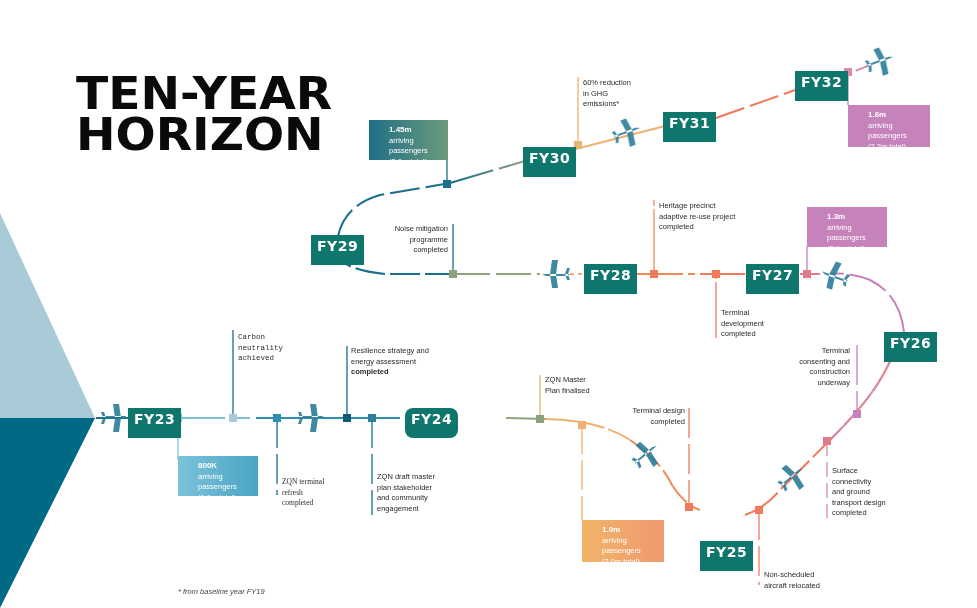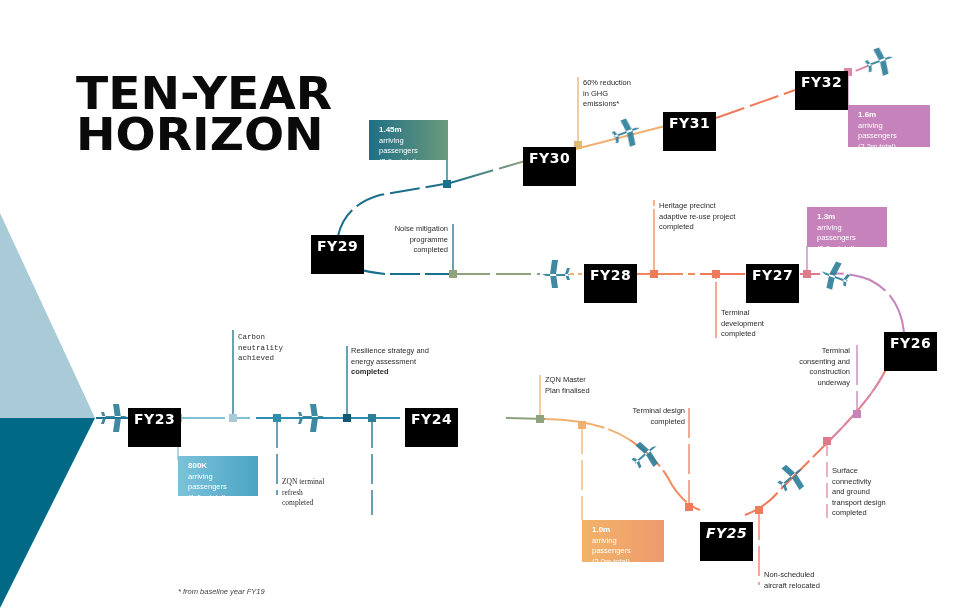--- a/index.html
+++ b/index.html
@@ -1,24 +1,24 @@
 <!DOCTYPE html>
 <html><head>
 <meta charset="utf-8">
 <style>
   html, body { margin: 0; padding: 0; background: #ffffff; }
   body { width: 977px; height: 608px; position: relative; overflow: hidden; font-family: "Liberation Sans", sans-serif; }
   .stage { position: absolute; left: 0; top: 0; width: 977px; height: 608px; }
   svg.lines { position: absolute; left: 0; top: 0; }
   .title { position: absolute; left: 76px; top: 73px; font-family: "DejaVu Sans", sans-serif; font-weight: 900; font-size: 45px; line-height: 41px; letter-spacing: 0px; color: #0a0a0a; transform: scaleX(1.05); transform-origin: left top; }
   .title div { font-weight: bold; }
-  .fy { position: absolute; background: #000000; color: #fff; font-family: "DejaVu Sans", sans-serif; font-weight: bold; font-size: 14px; height: 39px; line-height: 22px; padding: 0 6px; letter-spacing: 0.5px; }
+  .fy { position: absolute; background: #0f766e; color: #fff; font-family: "DejaVu Sans", sans-serif; font-weight: bold; font-size: 14px; height: 30px; line-height: 22px; padding: 0 6px; letter-spacing: 0.5px; }
   .note { position: absolute; font-size: 7.5px; line-height: 10.5px; color: #2b2b2b; }
   .note.right { text-align: right; }
-  .stat { position: absolute; color: #fff; font-size: 7.5px; line-height: 10.5px; padding: 5px 10px; box-sizing: border-box; }
+  .stat { position: absolute; color: #fff; font-size: 7.5px; line-height: 10.5px; padding: 5px 20px; box-sizing: border-box; }
   .stat b { display: block; font-size: 8px; font-weight: bold; }
   .footnote { position: absolute; left: 178px; top: 587px; font-size: 7.5px; font-style: italic; color: #444; }
 </style>
 </head>
 <body>
 
 <div class="stage">
 
   <svg class="lines" width="977" height="608" viewBox="0 0 977 608">
     <defs>
@@ -149,22 +149,22 @@
       </g>
     </g>
   </svg>
 
   <div class="title">
     <div>TEN-YEAR</div>
     <div>HORIZON</div>
   </div>
 
   <div class="fy" style="left:128px;top:408px;">FY23</div>
-  <div class="fy" style="left:405px;top:408px;">FY24</div>
-  <div class="fy" style="left:700px;top:522px;font-style:italic;">FY25</div>
+  <div class="fy" style="left:405px;top:408px;border-radius:8px;">FY24</div>
+  <div class="fy" style="left:700px;top:541px;">FY25</div>
   <div class="fy" style="left:884px;top:332px;">FY26</div>
   <div class="fy" style="left:746px;top:264px;">FY27</div>
   <div class="fy" style="left:584px;top:264px;">FY28</div>
   <div class="fy" style="left:311px;top:235px;">FY29</div>
   <div class="fy" style="left:523px;top:147px;">FY30</div>
   <div class="fy" style="left:663px;top:112px;">FY31</div>
   <div class="fy" style="left:795px;top:71px;">FY32</div>
 
   <div class="stat" style="left:178px;top:456px;width:80px;height:44px;">
     <b>800K</b>
@@ -200,20 +200,26 @@
   <div class="note" style="left:282px;top:477px;font-family:Liberation Serif, serif;">
     <div>ZQN terminal</div>
     <div>refresh</div>
     <div>completed</div>
   </div>
   <div class="note" style="left:351px;top:346px;">
     <div>Resilience strategy and</div>
     <div>energy assessment</div>
     <div style="font-weight:bold;">completed</div>
   </div>
+  <div class="note" style="left:377px;top:472px;">
+    <div>ZQN draft master</div>
+    <div>plan stakeholder</div>
+    <div>and community</div>
+    <div>engagement</div>
+  </div>
   <div class="note" style="left:545px;top:375px;">
     <div>ZQN Master</div>
     <div>Plan finalised</div>
   </div>
   <div class="note right" style="left:615px;top:406px;width:70px;">
     <div>Terminal design</div>
     <div>completed</div>
   </div>
   <div class="note" style="left:764px;top:570px;">
     <div>Non-scheduled</div>

